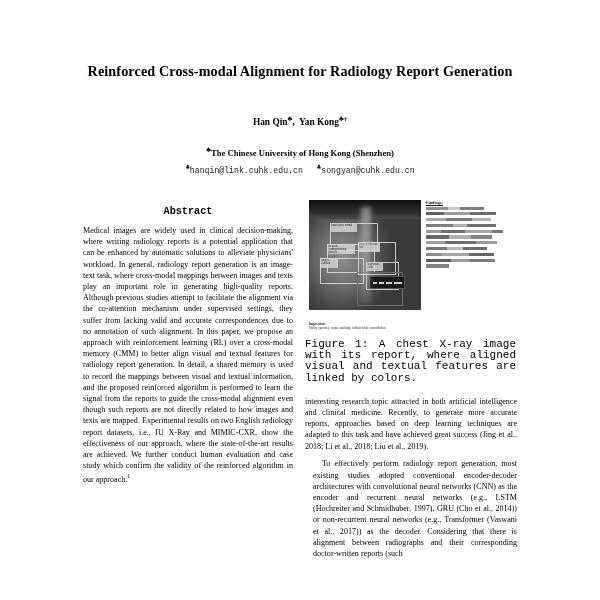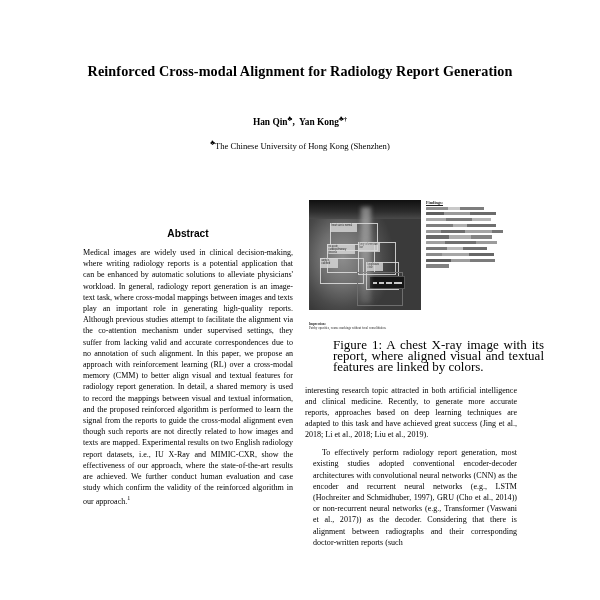--- a/index.html
+++ b/index.html
@@ -42,24 +42,24 @@
     color: #000;
   }
   .authors {
     margin-top: 33px;
     font-family: "Liberation Serif", serif;
     font-weight: bold;
     font-size: 9.4px;
     line-height: 12px;
   }
   .affil {
-    margin-top: 9px;
+    margin-top: 16px;
     font-family: "Liberation Serif", serif;
     font-size: 8.6px;
-    font-weight: normal;
+    font-weight: bold;
     line-height: 11px;
   }
   .emails {
     margin-top: 3px;
     font-family: "Liberation Mono", monospace;
     font-size: 8.2px;
     line-height: 11px;
     color: #1a1a1a;
   }
   .email-gap { display: inline-block; width: 14px; }
@@ -77,23 +77,22 @@
     position: absolute;
     left: 305px;
     top: 196px;
     width: 212px;
   }
 
   .abstract-head {
     text-align: center;
     font-weight: bold;
     font-size: 10.2px;
-    font-family: Liberation Sans, sans-serif;
+    font-family: Liberation Mono, monospace;
     margin-bottom: 8px;
-    margin-top: 22px;
   }
   .abstract-body {
     font-family: "Liberation Serif", serif;
     font-size: 8.05px;
     line-height: 11.2px;
     text-align: justify;
     text-justify: inter-word;
     hyphens: manual;
   }
   .abstract-body sup { font-size: 6px; }
@@ -203,26 +202,25 @@
     margin-bottom: 1.5px;
   }
   .report-line {
     height: 3.2px;
     margin-bottom: 2.6px;
     border-radius: 0.5px;
     filter: blur(0.55px);
   }
   .fig-caption {
     margin-top: 7px;
-    font-family: Liberation Serif, serif;
-    font-size: 13px;
+    font-family: Liberation Mono, monospace;
+    font-size: 11px;
     line-height: 11.2px;
     text-align: justify;
     width: 211px;
-    margin-left: 28px;
   }
 
   .body-para {
     font-family: "Liberation Serif", serif;
     font-size: 8.05px;
     line-height: 11.2px;
     text-align: justify;
     text-justify: inter-word;
   }
   .body-para.indent { text-indent: 9px; }
@@ -238,20 +236,23 @@
     <div class="paper-title">Reinforced Cross-modal Alignment for Radiology Report Generation</div>
 
     <div class="authors">
       <span>Han Qin</span><span class="club">♣</span><span>,&nbsp; </span><span>Yan Kong</span><span class="club">♣</span><span class="dagger">†</span>
     </div>
 
     <div class="affil">
       <span class="club">♣</span><span>The Chinese University of Hong Kong (Shenzhen)</span>
     </div>
 
+    <div class="emails">
+      <span class="club">♣</span><span>hanqin@link.cuhk.edu.cn</span><span class="email-gap"></span><span class="club">♣</span><span>songyan@cuhk.edu.cn</span>
+    </div>
   </div>
 
   <div class="col-left">
     <div class="abstract-head">Abstract</div>
     <div class="abstract-body"><span>Medical images are widely used in clinical decision-making, where writing radiology reports is a potential application that can be enhanced by automatic solutions to alleviate physicians' workload. In general, radiology report generation is an image-text task, where cross-modal mappings between images and texts play an important role in generating high-quality reports. Although previous studies attempt to facilitate the alignment via the co-attention mechanism under supervised settings, they suffer from lacking valid and accurate correspondences due to no annotation of such alignment. In this paper, we propose an approach with reinforcement learning (RL) over a cross-modal memory (CMM) to better align visual and textual features for radiology report generation. In detail, a shared memory is used to record the mappings between visual and textual information, and the proposed reinforced algorithm is performed to learn the signal from the reports to guide the cross-modal alignment even though such reports are not directly related to how images and texts are mapped. Experimental results on two English radiology report datasets, i.e., IU X-Ray and MIMIC-CXR, show the effectiveness of our approach, where the state-of-the-art results are achieved. We further conduct human evaluation and case study which confirm the validity of the reinforced algorithm in our approach.</span><sup>1</sup></div>
   </div>
 
   <div class="col-right">
 
     <div class="figure-wrap">

